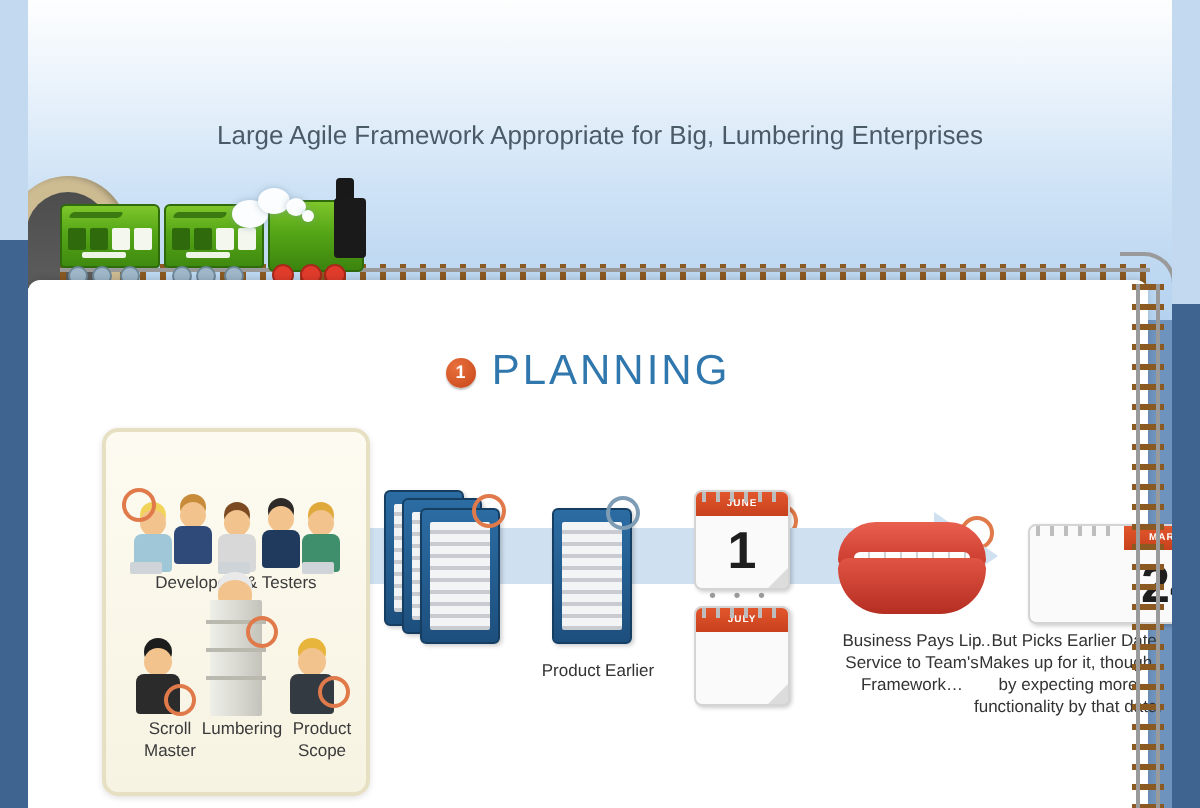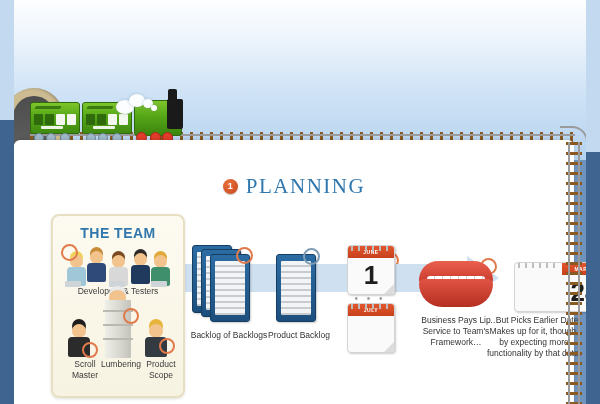--- a/index.html
+++ b/index.html
@@ -119,21 +119,21 @@
   .section-head{
     position:absolute;left:0;top:34px;width:560px;text-align:center;
     display:flex;align-items:center;justify-content:center;gap:8px;
   }
   .badge{
     width:15px;height:15px;border-radius:50%;
     background:radial-gradient(circle at 35% 30%,#e8703c,#c7461a);
     color:#fff;font-size:9px;font-weight:bold;line-height:15px;text-align:center;
     box-shadow:0 1px 1px rgba(0,0,0,.25);
   }
-  .section-title{font-size:21px;color:#2f77ad;letter-spacing:1.5px;font-family:Liberation Serif, serif;}
+  .section-title{font-size:21px;color:#2f77ad;letter-spacing:1.5px;}
 
   
   .flow{
     position:absolute;left:155px;top:124px;width:330px;height:28px;z-index:21;
   }
   .flow .bar{position:absolute;left:0;top:0;width:300px;height:28px;background:#cfe0f0;}
   .flow .tip{position:absolute;left:298px;top:-8px;width:0;height:0;
     border-top:22px solid transparent;border-bottom:22px solid transparent;border-left:32px solid #cfe0f0;}
 
   
@@ -234,20 +234,21 @@
     background:linear-gradient(to bottom,#ffffff,#e4e6e8);border-radius:4px 4px 14px 14px;
     background-image:repeating-linear-gradient(to right,#ffffff 0px,#ffffff 7px,#cfd3d6 7px,#cfd3d6 8px);}
 </style>
 </head>
 <body>
 
 <div id="stage">
 
   <div class="sky"></div>
 
+  <div class="subtitle">Large Agile Framework Appropriate for Big, Lumbering Enterprises</div>
 
   <div class="tunnel">
     <div class="tunnel-outer"></div>
     <div class="tunnel-inner"></div>
   </div>
 
   <div class="train">
     <div class="smoke">
       <b class="s1"></b>
         <b class="s2"></b>
@@ -310,21 +311,20 @@
       <div class="badge">1</div>
       <div class="section-title">PLANNING</div>
     </div>
 
     <div class="flow">
       <div class="bar"></div>
       <div class="tip"></div>
     </div>
 
     <div class="team">
-      <div class="team-title">THE TEAM</div>
 
       <div class="devs">
         <div class="person p1">
             <div class="head"></div>
             <div class="body"></div>
           </div>
         <div class="person p2">
             <div class="head"></div>
             <div class="body"></div>
           </div>
@@ -377,29 +377,28 @@
           <div class="lines"></div>
         </div>
       <div class="doc d2">
           <div class="lines"></div>
         </div>
       <div class="doc d3">
           <div class="lines"></div>
         </div>
       <div class="ring" style="left:44px;top:2px;width:13px;height:13px;"></div>
     </div>
-    <div class="cap cap-bob">Backlog of Backlogs</div>
 
     <div class="stack-group pb">
       <div class="doc d1">
           <div class="lines"></div>
         </div>
       <div class="ring" style="left:27px;top:-6px;width:13px;height:13px;border-color:#7f9cb5;"></div>
     </div>
-    <div class="cap cap-pb">Product Backlog</div>
+    <div class="cap cap-pb">Product Earlier</div>
 
     <div class="cal cal-june">
       <div class="rings"></div>
       <div class="top">JUNE</div>
       <div class="day">1</div>
       <div class="fold"></div>
     </div>
     <div class="ring" style="left:368px;top:112px;width:13px;height:13px;"></div>
 
     <div class="dots">• • •</div>

